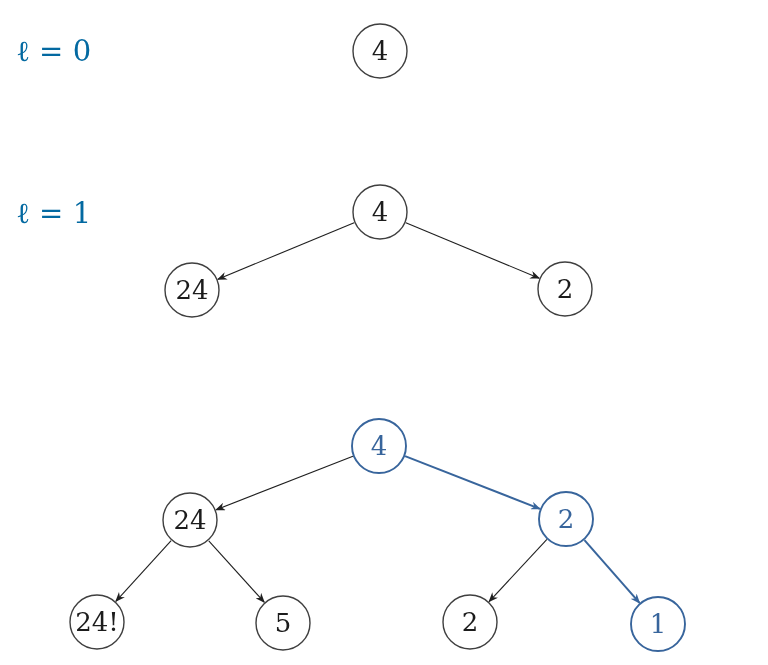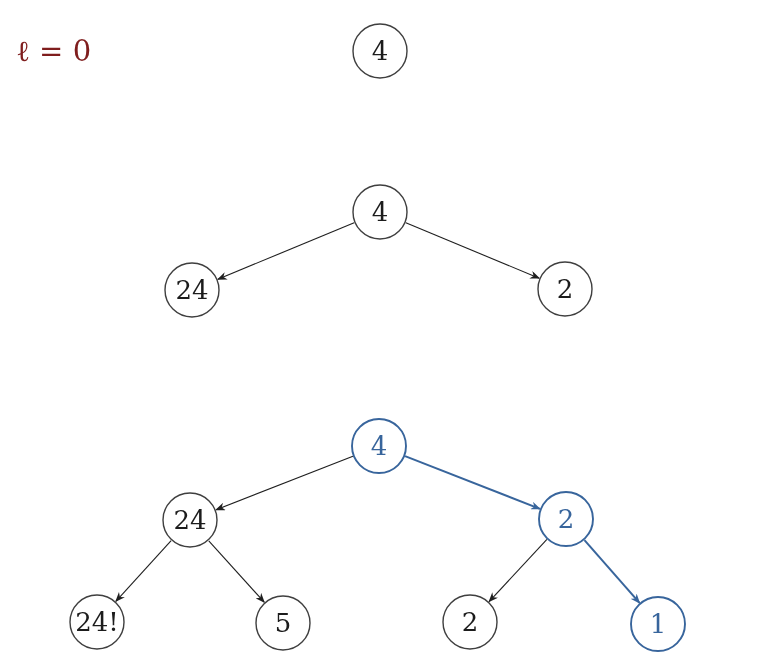--- a/index.html
+++ b/index.html
@@ -14,21 +14,21 @@
     background: #ffffff;
     overflow: hidden;
     font-family: "DejaVu Serif", serif;
   }
   .level-label {
     position: absolute;
     left: 16px;
     font-family: "DejaVu Serif", serif;
     font-size: 29px;
     line-height: 30px;
-    color: #7f1d1d;
+    color: #0369a1;
     white-space: nowrap;
     user-select: none;
   }
   #label-l0 { top: 36px; }
   #label-l1 { top: 198px; }
   #label-l2 { top: 430px; }
   #tree-svg {
     position: absolute;
     left: 0;
     top: 0;
@@ -38,20 +38,21 @@
     font-family: "DejaVu Serif", serif;
     font-size: 26px;
     text-anchor: middle;
   }
 </style>
 </head>
 <body>
 
 <div class="canvas">
   <div id="label-l0" class="level-label">ℓ = 0</div>
+  <div id="label-l1" class="level-label">ℓ = 1</div>
   <svg id="tree-svg" width="768" height="665">
       <defs>
         <marker id="arrow-black" markerWidth="10" markerHeight="8" refX="9" refY="4" orient="auto" markerUnits="userSpaceOnUse">
           <path d="M0,0 L10,4 L0,8 L3,4 Z" fill="#1f1f1f"></path>
         </marker>
         <marker id="arrow-blue" markerWidth="10" markerHeight="8" refX="9" refY="4" orient="auto" markerUnits="userSpaceOnUse">
           <path d="M0,0 L10,4 L0,8 L3,4 Z" fill="#38659c"></path>
         </marker>
       </defs>
       <line x1="354.1375956890271" y1="222.73014646944623" x2="217.86240431097292" y2="279.2698535305538" stroke="#1f1f1f" stroke-width="1.1" marker-end="url(#arrow-black)"></line>

